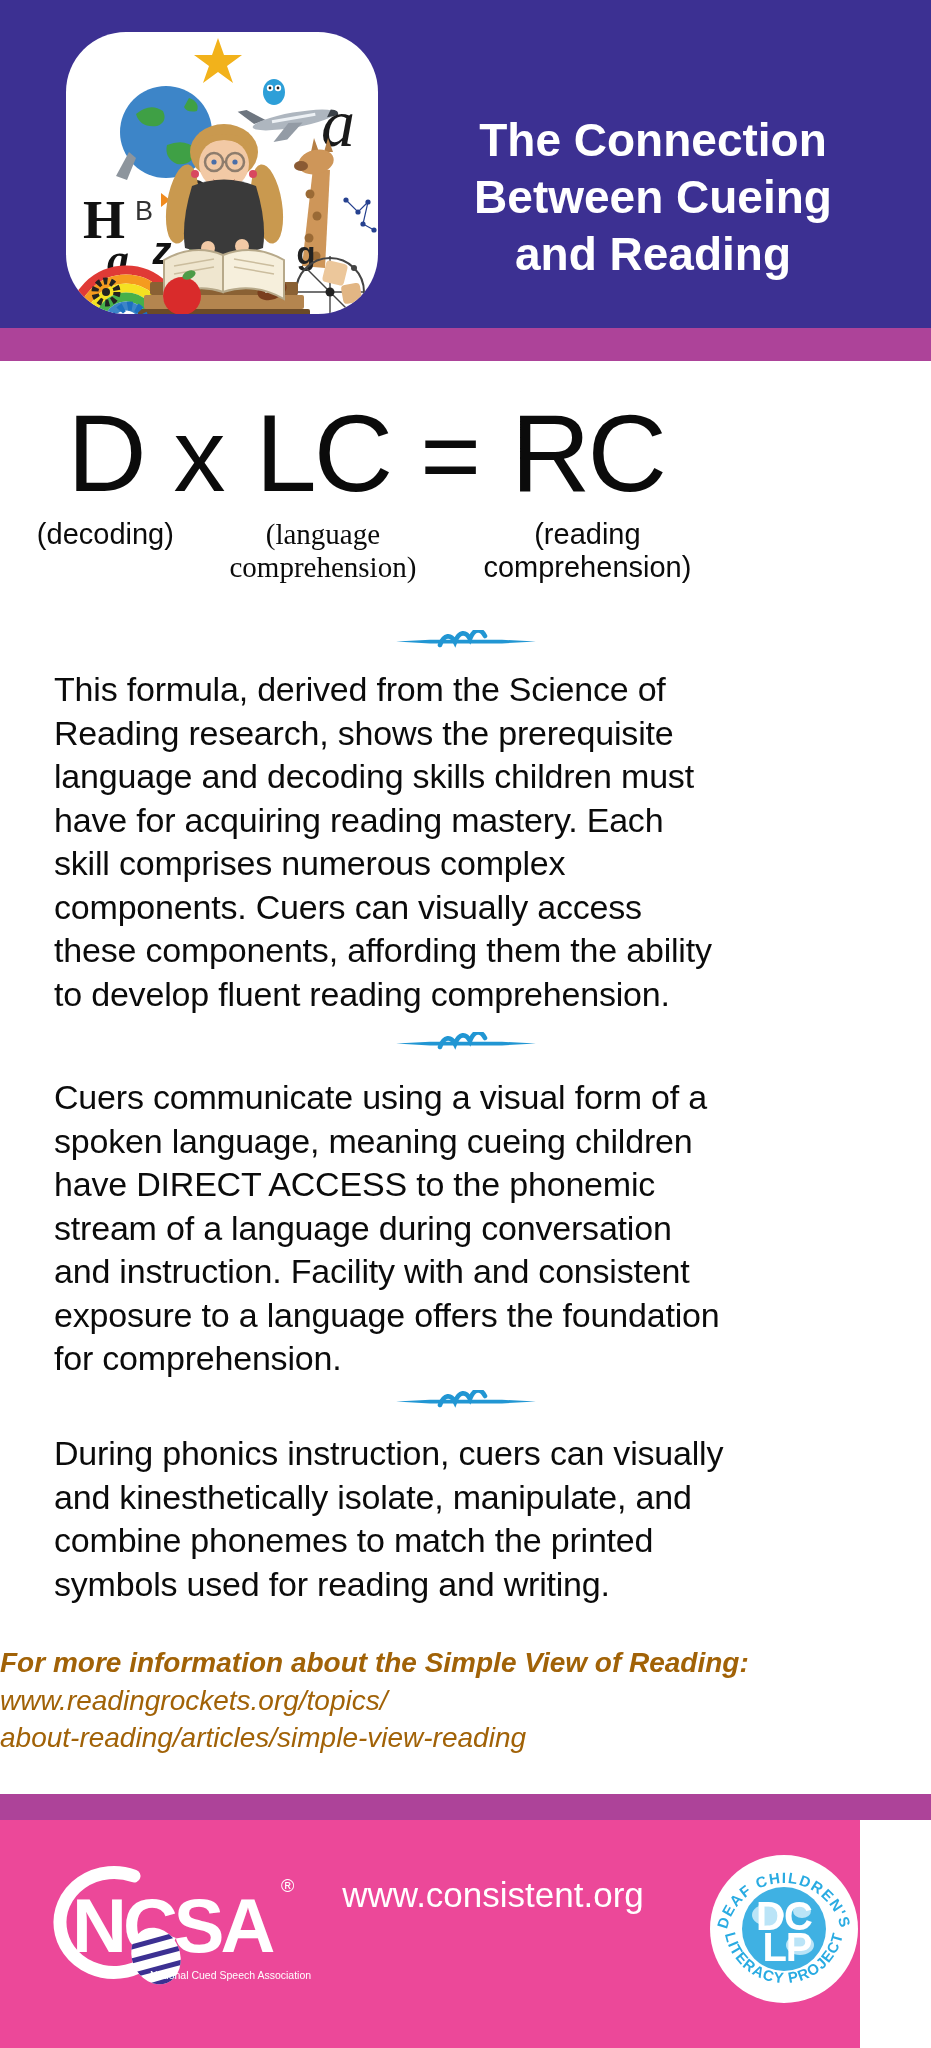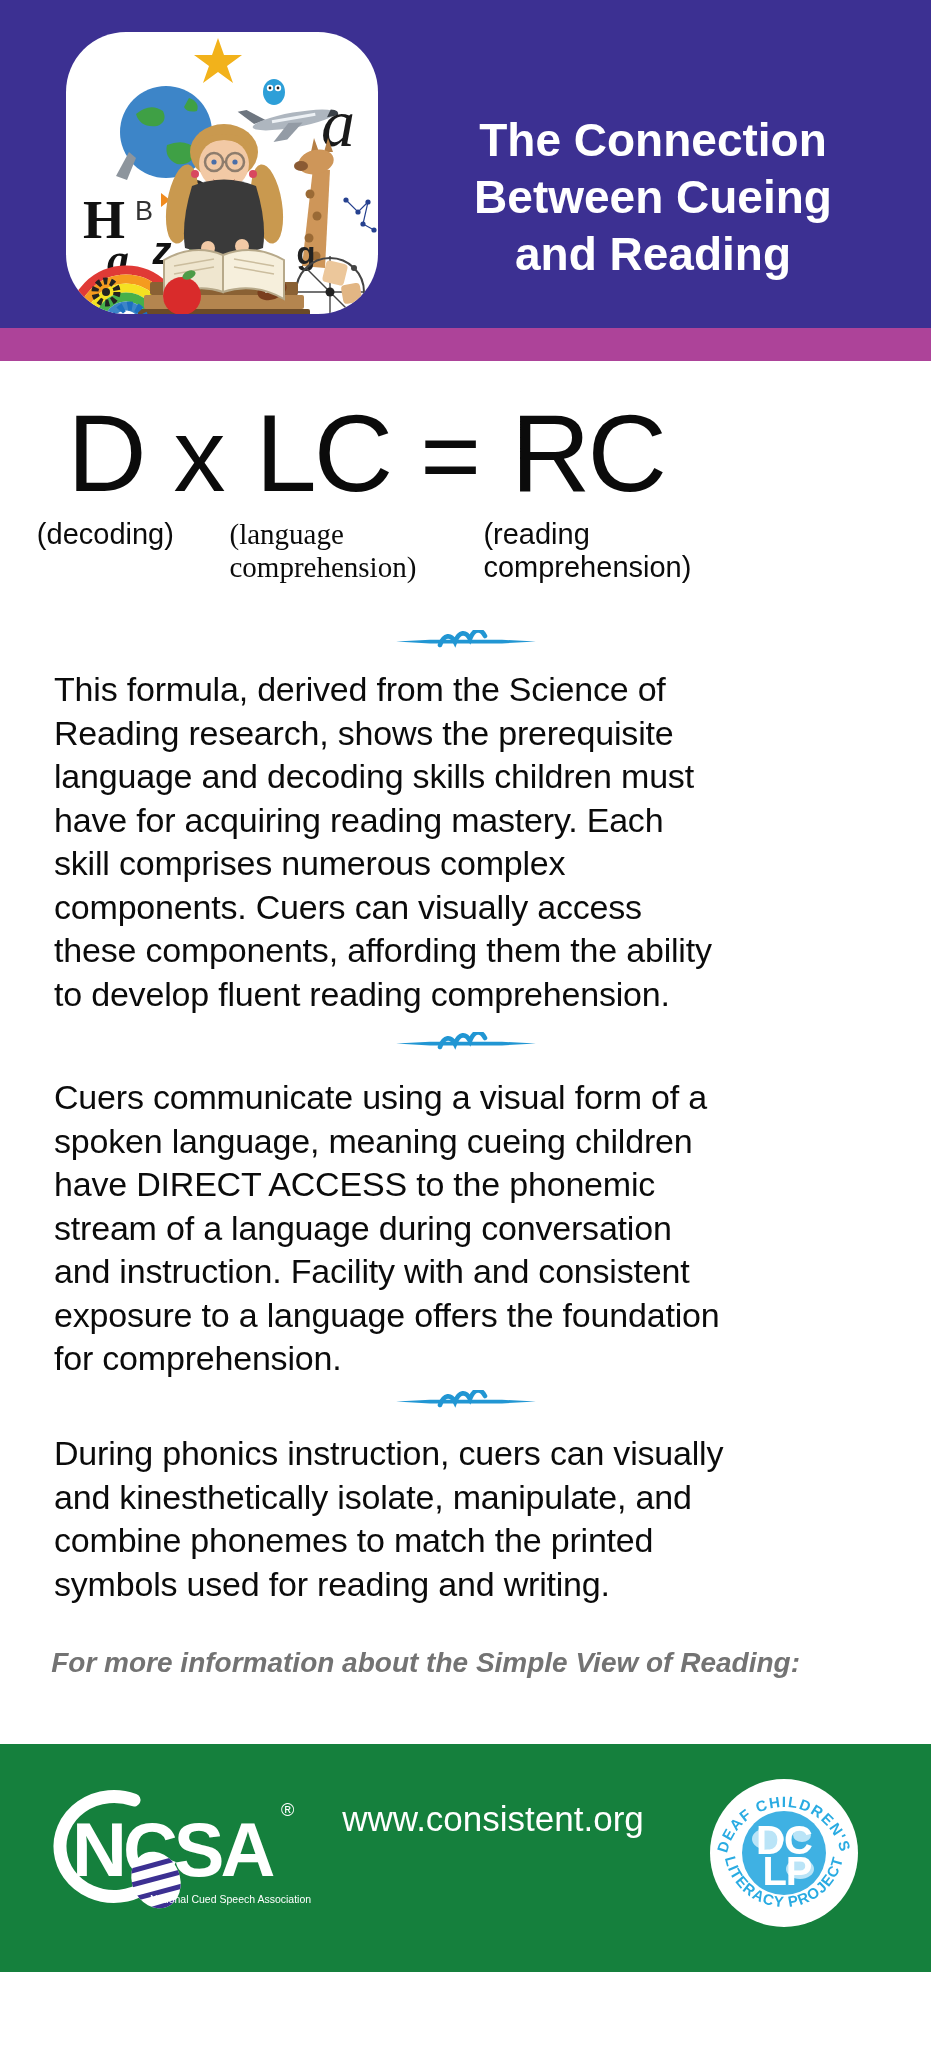--- a/index.html
+++ b/index.html
@@ -14,34 +14,34 @@
                 font-size:46px;line-height:57px;font-weight:bold;text-align:center;white-space:pre-line;margin-top:28px;}
   .stripe{position:absolute;left:0;width:931px;background:#AD4399;}
   .stripe.top{top:328px;height:33px;}
   .stripe.bottom{top:1794px;height:26px;}
   
   .formula-wrap{position:absolute;left:0;right:0;top:398px;display:flex;justify-content:center;}
   .formula-grid{display:grid;grid-template-columns:repeat(5,auto);column-gap:30px;
                 align-items:baseline;justify-items:center;transform:translateX(-100px);color:#0B0B0B;}
   .formula-grid .sym{font-size:110px;line-height:1;letter-spacing:-3px;}
   .formula-grid .op{font-size:104px;line-height:1;}
-  .formula-grid .lab{grid-row:2;font-size:29px;line-height:33px;text-align:left;
+  .formula-grid .lab{grid-row:2;font-size:29px;line-height:33px;text-align:center;
                      white-space:pre-line;margin:10px -70px 0;}
   .lab.c1{grid-column:1;} .lab.c3{grid-column:3;font-family:Liberation Serif, serif;} .lab.c5{grid-column:5;}
   
   .para{position:absolute;left:54px;width:852px;font-size:34px;line-height:43.5px;
         color:#0B0B0B;white-space:pre-line;letter-spacing:-0.2px;}
   .p1{top:668px;} .p2{top:1076px;} .p3{top:1432px;}
   .squig{position:absolute;left:0;right:0;display:flex;justify-content:center;}
   .sq1{top:630px;} .sq2{top:1032px;} .sq3{top:1390px;}
-  .more-info{position:absolute;left:0;top:1644px;width:800px;text-align:right;color:#737373;}
+  .more-info{position:absolute;left:0;top:1644px;width:800px;text-align:left;color:#a16207;}
   .more-info .head{font-size:28px;line-height:38px;font-weight:bold;font-style:italic;}
   .more-info .urls{font-size:28px;line-height:37px;font-style:italic;white-space:pre-line;}
   
-  .footer{position:absolute;left:0;top:1744px;width:931px;height:228px;background:#15803d;}
+  .footer{position:absolute;left:0;top:1820px;width:860px;height:228px;background:#ec4899;}
   .ncsa{position:absolute;left:38px;top:32px;}
   .contact{position:absolute;left:318px;top:52px;width:350px;text-align:center;color:#ffffff;
            font-size:35px;line-height:45px;}
   .dclp{position:absolute;left:708px;top:33px;}
 </style>
 </head>
 <body>
 
 <div class="page">
 
@@ -248,20 +248,22 @@
 and instruction. Facility with and consistent
 exposure to a language offers the foundation
 for comprehension.</div>
   <div class="para p3">During phonics instruction, cuers can visually
 and kinesthetically isolate, manipulate, and
 combine phonemes to match the printed
 symbols used for reading and writing.</div>
 
   <div class="more-info">
     <div class="head">For more information about the Simple View of Reading:</div>
+    <div class="urls">www.readingrockets.org/topics/
+about-reading/articles/simple-view-reading</div>
   </div>
 
   <div class="stripe bottom"></div>
 
   <div class="footer">
 
     <div class="ncsa">
       <svg width="285" height="140" viewBox="0 0 285 140">
         <defs>
           <clipPath id="handClip">

